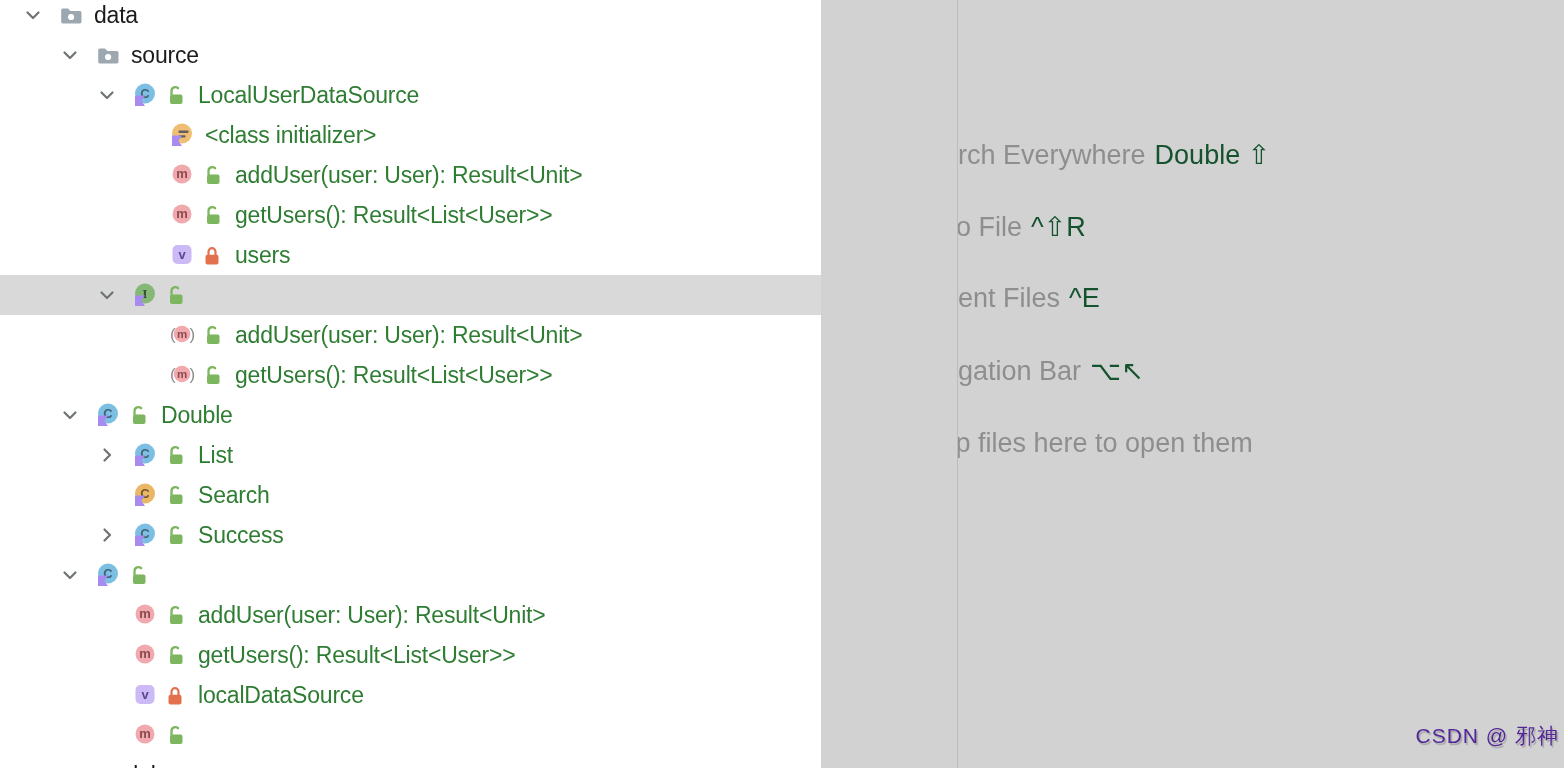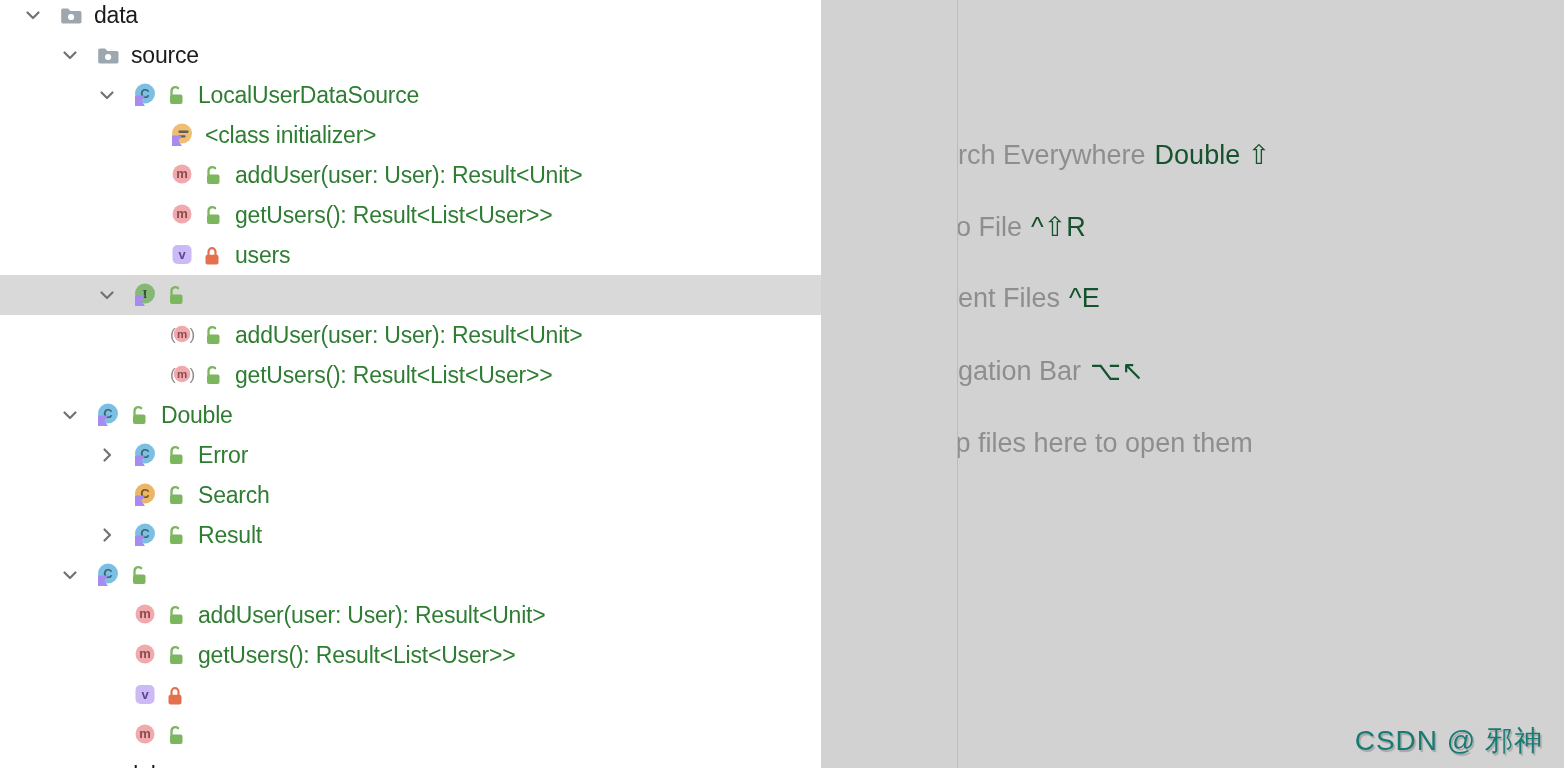--- a/index.html
+++ b/index.html
@@ -25,22 +25,22 @@
     position:absolute;left:957px;top:0;width:607px;height:768px;
     background:#D2D2D2;overflow:hidden;box-sizing:border-box;
     border-left:1px solid rgba(0,0,0,0.10);
   }
   .hint-line{
     position:absolute;white-space:nowrap;height:36px;line-height:36px;
     font-size:27px;color:#8E8E8E;
   }
   .hint-keys{color:#14532d;margin-left:9px;}
   .watermark{
-    position:absolute;right:21px;top:722px;
-    font-size:28px;letter-spacing:1px;color:#0f766e;
+    position:absolute;right:5px;top:722px;
+    font-size:21px;letter-spacing:1px;color:#4c1d95;
     text-shadow:1.5px 1.5px 1px rgba(118,118,118,0.5);
     opacity:.95;white-space:nowrap;
   }
 </style>
 </head>
 <body>
 
 <div class="tree-panel">
   <div class="tree">
       <div class="row" style="padding-left: 22px;">
@@ -244,21 +244,21 @@
             <text x="13" y="16" text-anchor="middle" font-family="Liberation Sans, sans-serif" font-size="13" font-weight="bold" fill="#3F6273">C</text>
             <polygon points="3,13.5 13,13.5 9.4,18.7 13,24 3,24" fill="#A88BF0"></polygon>
           </svg>
         </span>
     <span class="lock">
           <svg width="18" height="21" viewBox="0 0 18 21">
             <path d="M5.5 9.5 V6 a3.9 3.9 0 0 1 6.6 -2.8" fill="none" stroke="#7CB65F" stroke-width="2.3" stroke-linecap="round"></path>
             <rect x="4" y="9.5" width="12.5" height="9.5" rx="2" fill="#7CB65F"></rect>
           </svg>
         </span>
-    <span class="label green">Error</span>
+    <span class="label green">List</span>
   </div>
       <div class="row" style="padding-left: 96px;">
     <span class="chevron"></span>
     <span class="icon">
           <svg width="26" height="26" viewBox="0 0 26 26">
             <circle cx="13" cy="11.5" r="10" fill="#EBB766"></circle>
             <text x="13" y="16" text-anchor="middle" font-family="Liberation Sans, sans-serif" font-size="13" font-weight="bold" fill="#6E5526">C</text>
             <polygon points="3,13.5 13,13.5 9.4,18.7 13,24 3,24" fill="#A88BF0"></polygon>
           </svg>
         </span>
@@ -282,21 +282,21 @@
             <text x="13" y="16" text-anchor="middle" font-family="Liberation Sans, sans-serif" font-size="13" font-weight="bold" fill="#3F6273">C</text>
             <polygon points="3,13.5 13,13.5 9.4,18.7 13,24 3,24" fill="#A88BF0"></polygon>
           </svg>
         </span>
     <span class="lock">
           <svg width="18" height="21" viewBox="0 0 18 21">
             <path d="M5.5 9.5 V6 a3.9 3.9 0 0 1 6.6 -2.8" fill="none" stroke="#7CB65F" stroke-width="2.3" stroke-linecap="round"></path>
             <rect x="4" y="9.5" width="12.5" height="9.5" rx="2" fill="#7CB65F"></rect>
           </svg>
         </span>
-    <span class="label green">Result</span>
+    <span class="label green">Success</span>
   </div>
       <div class="row" style="padding-left: 59px;">
     <span class="chevron">
           <svg width="22" height="22" viewBox="0 0 22 22">
             <polyline points="5.5,8.5 11,14 16.5,8.5" fill="none" stroke="#6E7373" stroke-width="2.2" stroke-linecap="round" stroke-linejoin="round"></polyline>
           </svg>
         </span>
     <span class="icon">
           <svg width="26" height="26" viewBox="0 0 26 26">
             <circle cx="13" cy="11.5" r="10" fill="#7CBFE3"></circle>
@@ -350,20 +350,21 @@
             <rect x="3.5" y="3" width="19" height="19" rx="5" fill="#CCBAF6"></rect>
             <text x="13" y="17" text-anchor="middle" font-family="Liberation Sans, sans-serif" font-size="13" font-weight="bold" fill="#5A4694">v</text>
           </svg>
         </span>
     <span class="lock">
           <svg width="18" height="21" viewBox="0 0 18 21">
             <path d="M5.5 10 V6.7 a3.5 3.5 0 0 1 7 0 V10" fill="none" stroke="#E3714E" stroke-width="2.2" stroke-linecap="round"></path>
             <rect x="2.5" y="9.8" width="13" height="9.7" rx="2" fill="#E3714E"></rect>
           </svg>
         </span>
+    <span class="label green">localDataSource</span>
   </div>
       <div class="row" style="padding-left: 96px;">
     <span class="chevron"></span>
     <span class="icon">
           <svg width="26" height="26" viewBox="0 0 26 26">
             <circle cx="13" cy="12" r="9.5" fill="#F2A9AE"></circle>
             <text x="13" y="16.2" text-anchor="middle" font-family="Liberation Sans, sans-serif" font-size="13" font-weight="bold" fill="#8A4A50">m</text>
           </svg>
         </span>
     <span class="lock">

